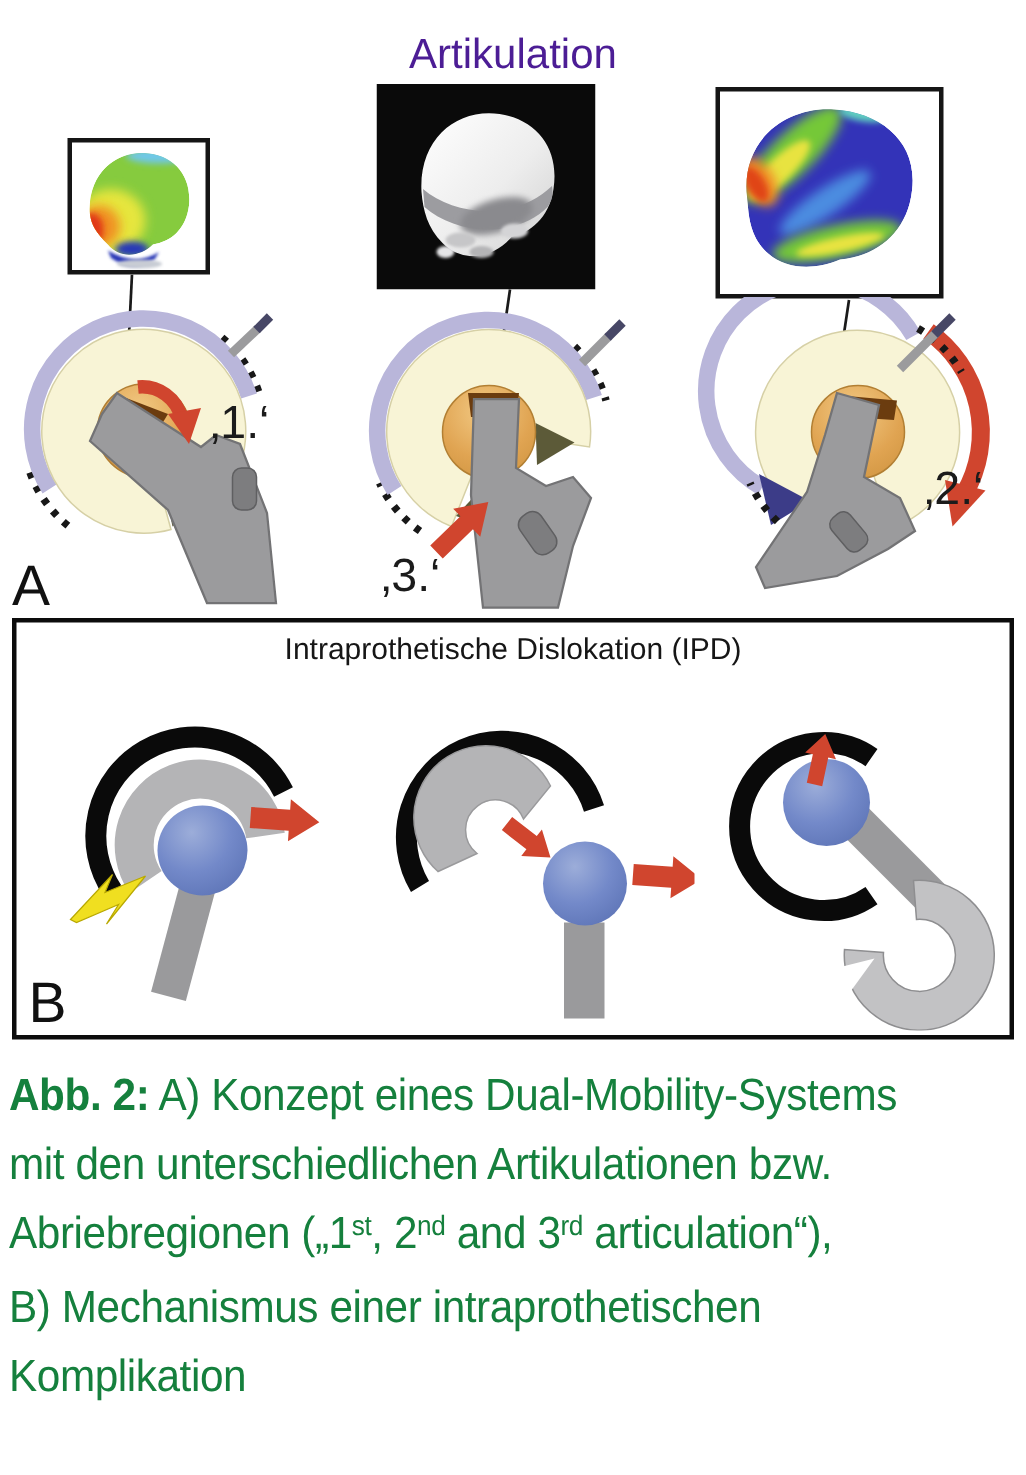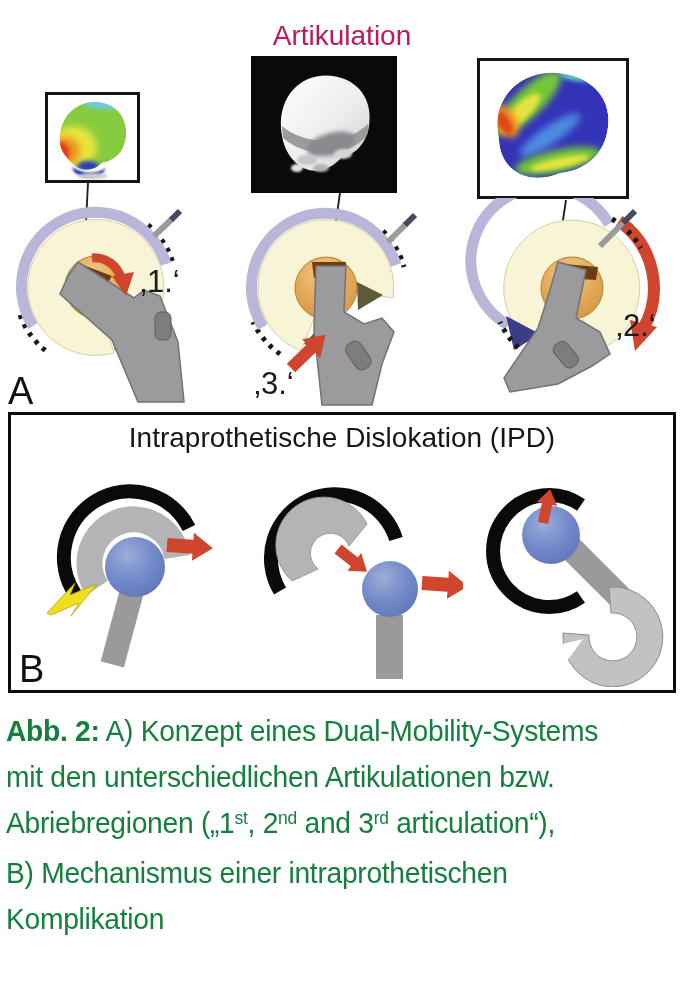--- a/index.html
+++ b/index.html
@@ -1,24 +1,24 @@
 <!DOCTYPE html>
 <html><head>
 <meta charset="utf-8">
 <style>
   html,body{margin:0;padding:0;background:#ffffff;}
   .page{position:relative;width:684px;height:983px;background:#fff;overflow:hidden;
         font-family:"Liberation Sans", sans-serif;color:#1b1b1b;}
   .abs{position:absolute;}
-  .fig-title{left:0;top:20px;width:684px;text-align:center;font-size:28px;color:#be185d;}
+  .fig-title{left:0;top:20px;width:684px;text-align:center;font-size:28px;color:#4c1d95;}
   .inset{background:#fff;border:3px solid #151515;box-sizing:border-box;}
   .annot{font-size:31px;color:#1b1b1b;white-space:nowrap;}
   .panel-letter{font-size:38px;color:#111;line-height:1;}
   .panelB{left:8px;top:412px;width:668px;height:281px;border:3px solid #0c0c0c;box-sizing:border-box;background:#fff;}
-  .panelB-title{position:absolute;left:0;top:7px;width:100%;text-align:center;font-size:28px;color:#161616;}
+  .panelB-title{position:absolute;left:0;top:7px;width:100%;text-align:center;font-size:20px;color:#161616;}
   .panelB-letter{position:absolute;left:8px;bottom:2px;font-size:38px;color:#111;line-height:1;}
   .caption{left:6px;top:708px;width:678px;color:#15803d;}
   .cap-line{font-size:30px;line-height:46px;white-space:nowrap;letter-spacing:-0.3px;
             transform:scaleX(0.94);transform-origin:0 0;}
   .cap-line b{font-weight:bold;}
   .cap-sup{font-size:0.62em;position:relative;top:-0.5em;}
   svg{display:block;}
   .serr{fill:none;stroke:#181818;stroke-width:5;stroke-dasharray:4 6;}
   .shell{fill:none;stroke:#b9b6da;stroke-width:11;}
   .liner{fill:#f8f4d6;stroke:#d6d0a6;stroke-width:1;}

